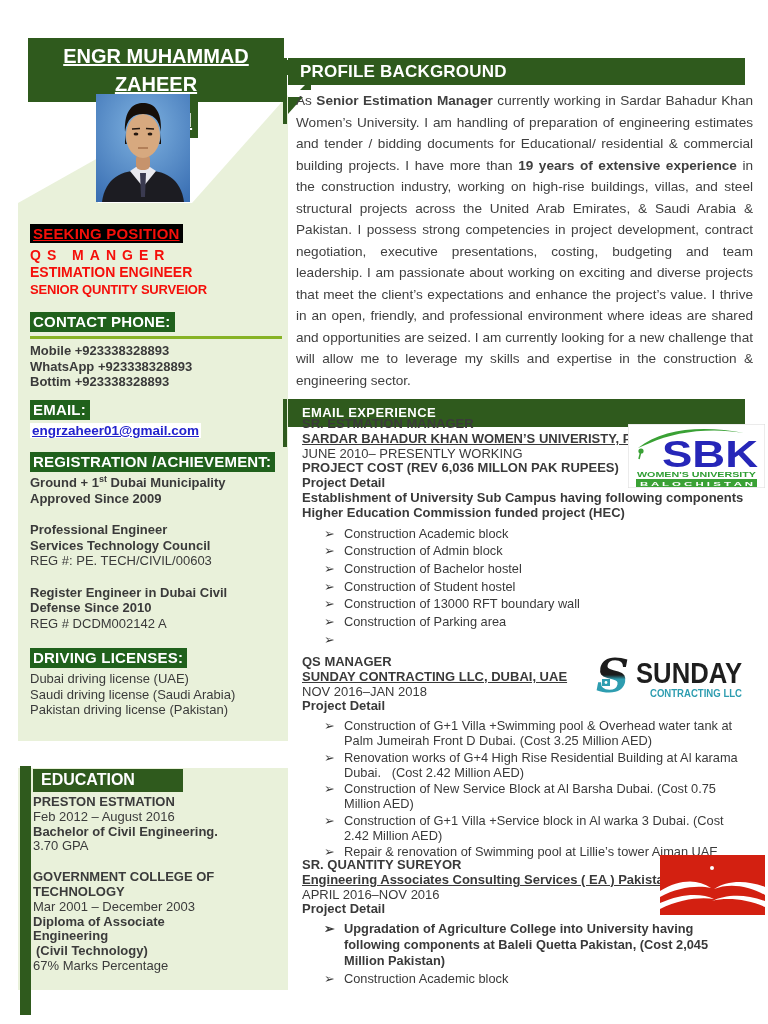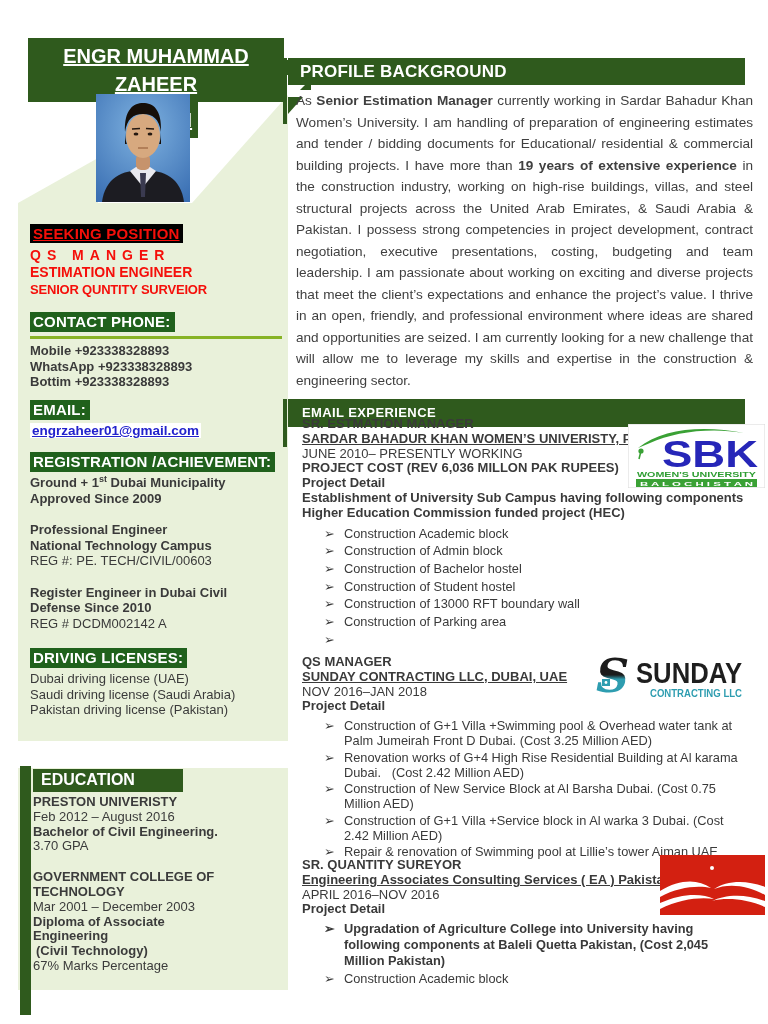--- a/index.html
+++ b/index.html
@@ -153,39 +153,39 @@
     <span class="hl-g">EMAIL:</span><br>
     <a class="email-link" href="#">engrzaheer01@gmail.com</a>
   </div>
 
   <div class="abs sec" style="top:452px">
     <span class="hl-g">REGISTRATION /ACHIEVEMENT:</span>
     <div class="sb-line" style=""><span>Ground + 1</span><sup>st</sup><span> Dubai Municipality</span></div>
     <div class="sb-line">Approved Since 2009</div>
     <div class="gap16"></div>
     <div class="sb-line">Professional Engineer</div>
-    <div class="sb-line">National Technology Campus</div>
+    <div class="sb-line">Services Technology Council</div>
     <div class="sb-line rg">REG #: PE. TECH/CIVIL/00603</div>
     <div class="gap16"></div>
     <div class="sb-line">Register Engineer in Dubai Civil</div>
     <div class="sb-line">Defense Since 2010</div>
     <div class="sb-line rg">REG # DCDM002142 A</div>
   </div>
 
   <div class="abs sec" style="top:648px">
     <span class="hl-g">DRIVING LICENSES:</span>
     <div class="sb-line rg" style="margin-top:3px">Dubai driving license (UAE)</div>
     <div class="sb-line rg">Saudi driving license (Saudi Arabia)</div>
     <div class="sb-line rg">Pakistan driving license (Pakistan)</div>
   </div>
 
   <div class="abs" style="left:33px;top:769px;width:250px">
     <span class="edu-h">EDUCATION</span>
     <div class="edu-body">
-      <div class="n">PRESTON UNIVERISTY</div>
+      <div class="n">PRESTON ESTMATION</div>
       <div class="d">Feb 2012 – August 2016</div>
       <div class="n">Bachelor of Civil Engineering.</div>
       <div class="d">3.70 GPA</div>
       <div class="gap16"></div>
       <div class="n">GOVERNMENT COLLEGE OF TECHNOLOGY</div>
       <div class="d">Mar 2001 – December 2003</div>
       <div class="n">Diploma of Associate Engineering</div>
       <div class="n" style="padding-left:3px">(Civil Technology)</div>
       <div class="d">67% Marks Percentage</div>
     </div>

